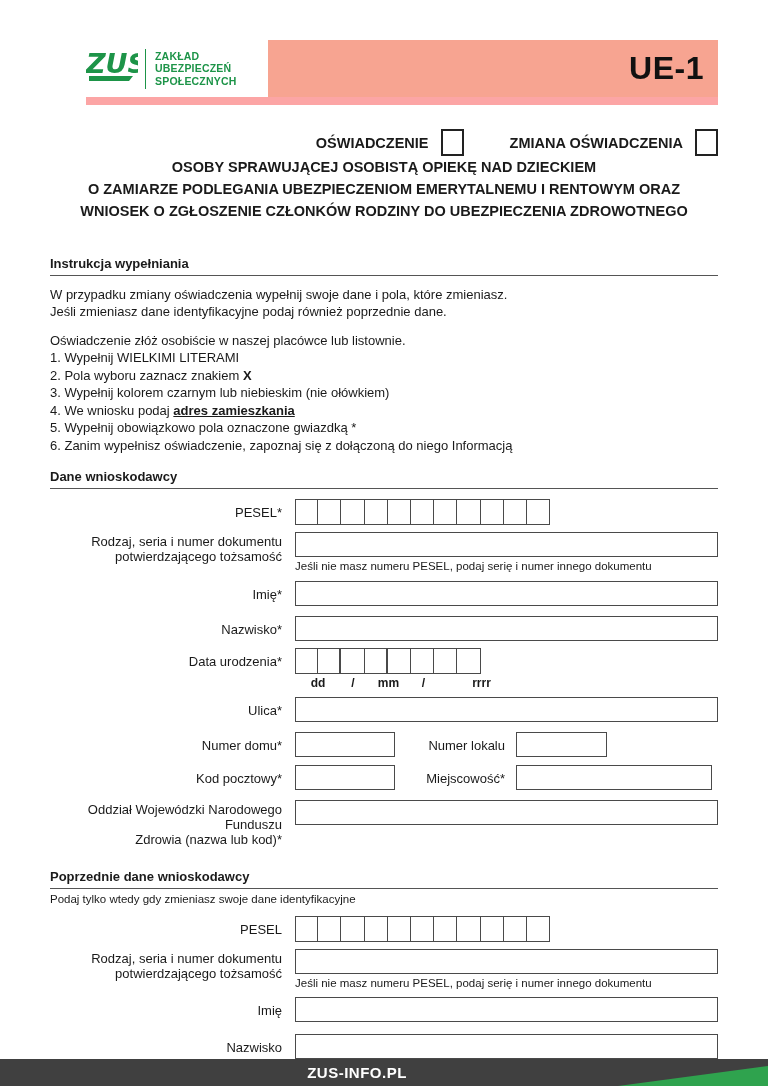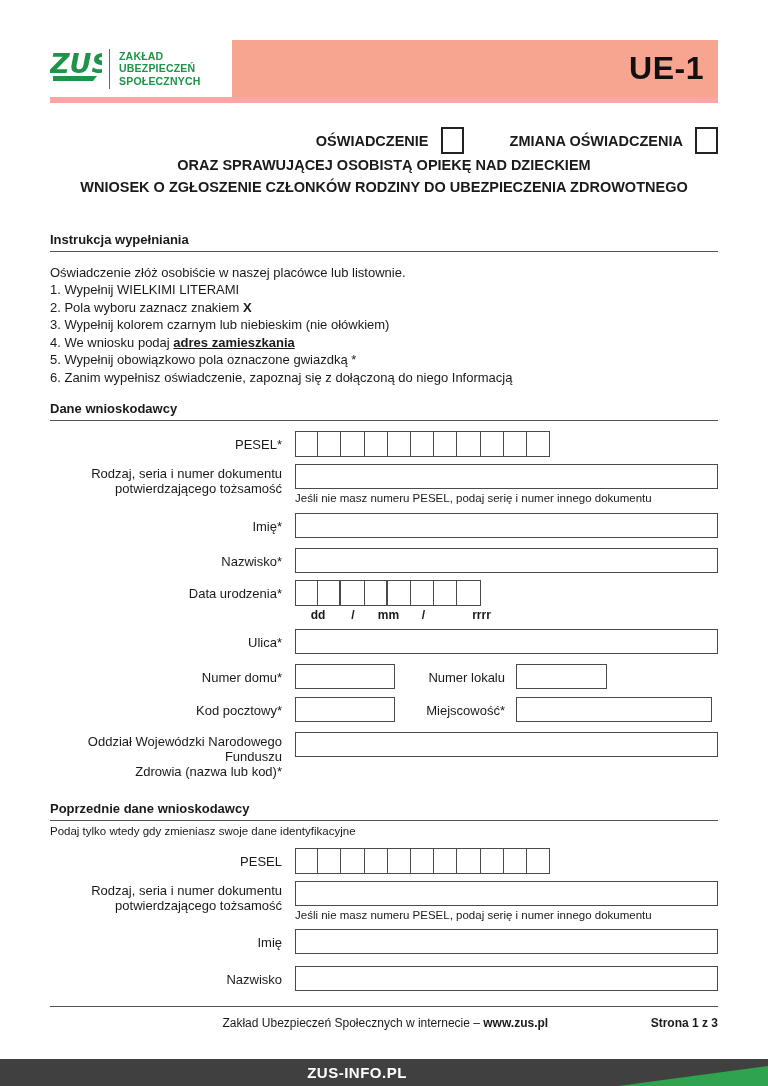--- a/index.html
+++ b/index.html
@@ -7,21 +7,21 @@
   body {
     width: 768px; height: 1086px;
     font-family: "Liberation Sans", sans-serif;
     color: #1a1a1a;
     position: relative;
     overflow: hidden;
   }
   .content { margin: 0 50px; width: 668px; }
 
   
-  .header { padding-top: 40px; border-bottom: 6px solid #fca5a5; display: flex; align-items: stretch; }
+  .header { padding-top: 40px; border-bottom: 8px solid #fca5a5; display: flex; align-items: stretch; margin-left: 36px; }
   .logo-area { width: 182px; display: flex; align-items: center; height: 57px; }
   .logo-divider { width: 1px; height: 40px; background: #1d9448; margin: 0 9px 0 7px; }
   .logo-text { color: #1d9448; font-size: 10.5px; line-height: 12.5px; font-weight: 600; letter-spacing: .2px; }
   .banner { flex: 1; height: 57px; background: #f7a491; display: flex; align-items: center; justify-content: flex-end; padding-right: 14px; }
   .form-code { font-size: 32px; font-weight: bold; color: #111; letter-spacing: .5px; }
 
   
   .title-block { margin-top: 24px; text-align: center; font-weight: bold; font-size: 14.5px; line-height: 22px; }
   .title-line1 { display: flex; justify-content: flex-end; align-items: center; gap: 12px; }
   .title-gap { width: 22px; }
@@ -111,25 +111,30 @@
   </div>
 
   <div class="title-block">
     <div class="title-line1">
       <span>OŚWIADCZENIE</span>
       <span class="checkbox"></span>
       <span class="title-gap"></span>
       <span>ZMIANA  OŚWIADCZENIA</span>
       <span class="checkbox"></span>
     </div>
-    <div>ORAZ SPRAWUJĄCEJ OSOBISTĄ OPIEKĘ NAD DZIECKIEM</div>
+    <div>OSOBY SPRAWUJĄCEJ OSOBISTĄ OPIEKĘ NAD DZIECKIEM</div>
+    <div>O ZAMIARZE PODLEGANIA UBEZPIECZENIOM EMERYTALNEMU I RENTOWYM ORAZ</div>
     <div>WNIOSEK O ZGŁOSZENIE CZŁONKÓW RODZINY DO UBEZPIECZENIA ZDROWOTNEGO</div>
   </div>
 
   <div class="section-heading instructions-heading">Instrukcja wypełniania</div>
+  <div class="para">
+    <div>W przypadku zmiany oświadczenia wypełnij swoje dane i pola, które zmieniasz.</div>
+    <div>Jeśli zmieniasz dane identyfikacyjne podaj również poprzednie dane.</div>
+  </div>
   <div class="para para2">Oświadczenie złóż osobiście w naszej placówce lub listownie.</div>
   <div class="num-list">
     <div>1. Wypełnij WIELKIMI LITERAMI</div>
     <div><span>2. Pola wyboru zaznacz znakiem </span><span class="bold">X</span></div>
     <div>3. Wypełnij kolorem czarnym lub niebieskim (nie ołówkiem)</div>
     <div><span>4. We wniosku podaj </span><span class="bold-underline">adres zamieszkania</span></div>
     <div>5. Wypełnij obowiązkowo pola oznaczone gwiazdką *</div>
     <div>6. Zanim wypełnisz oświadczenie, zapoznaj się z dołączoną do niego Informacją</div>
   </div>
 

